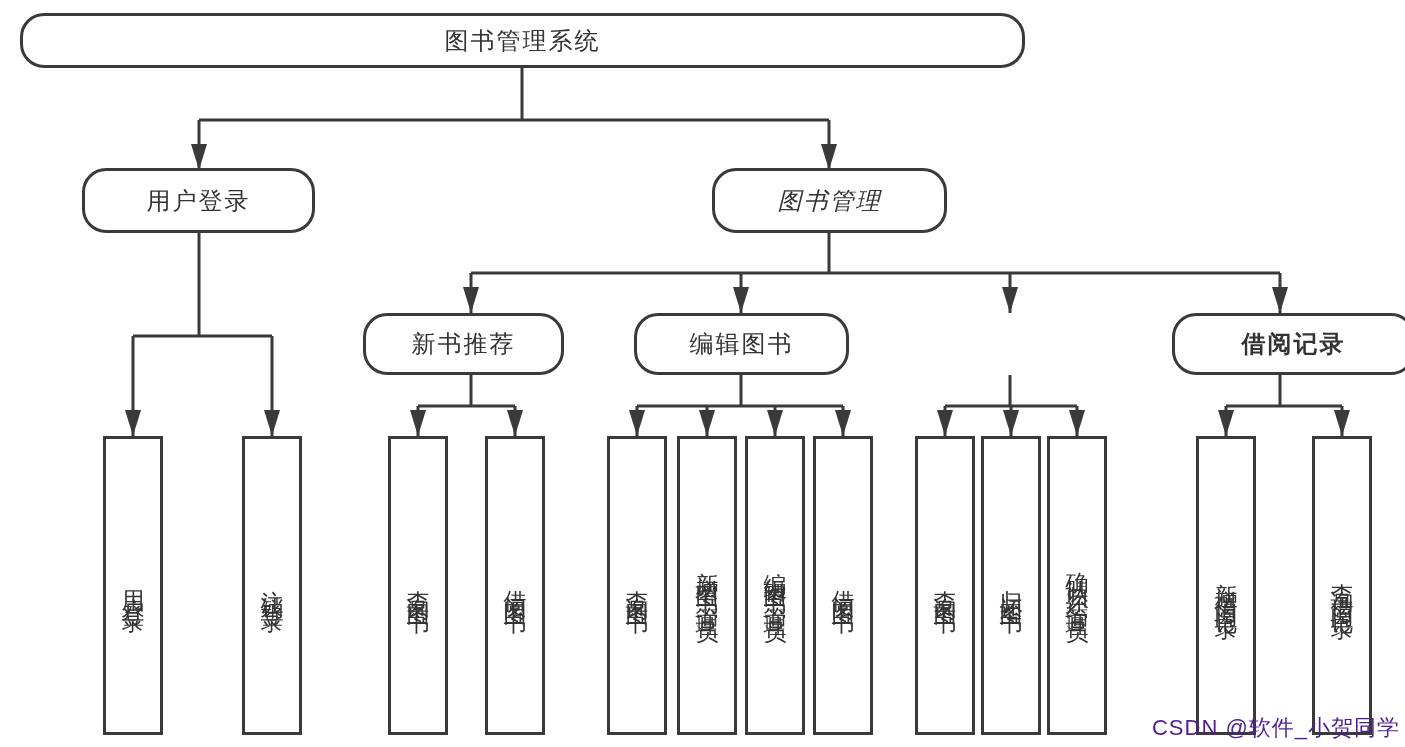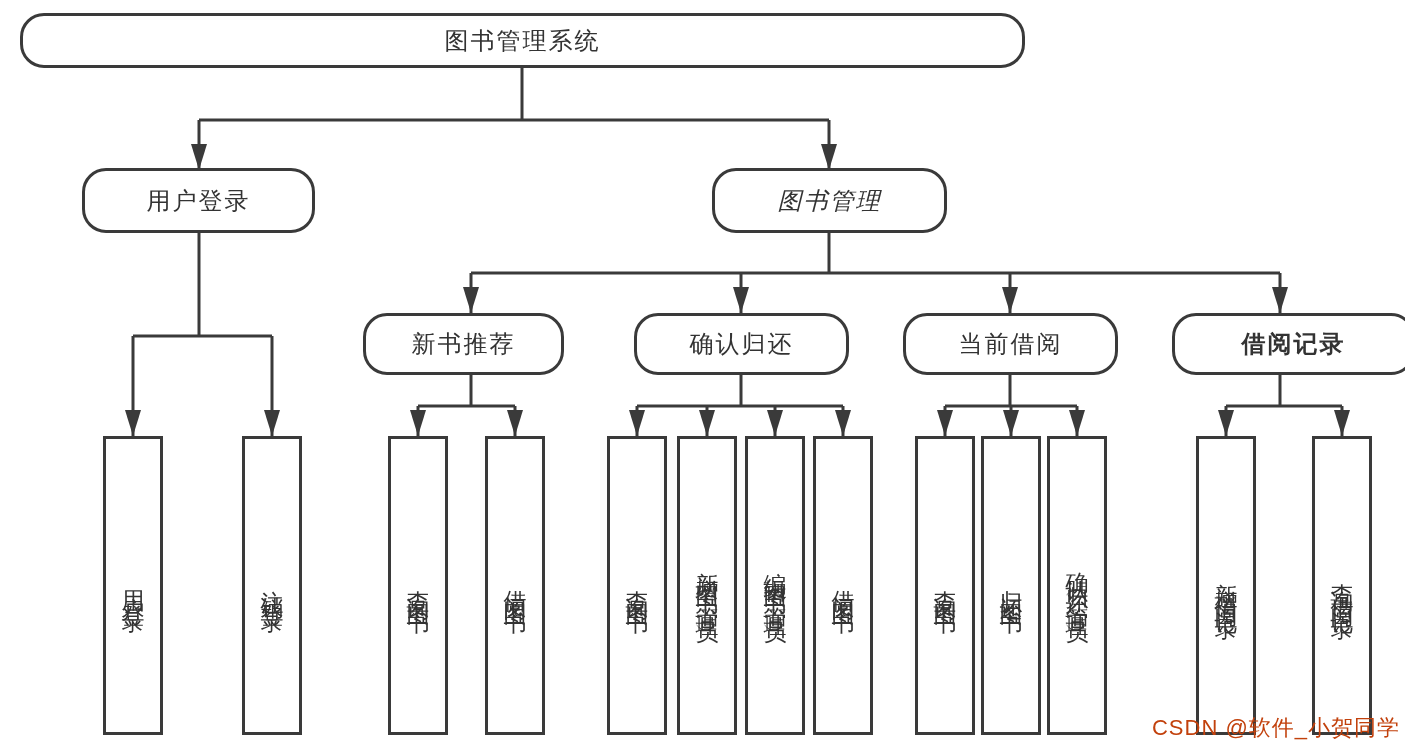--- a/index.html
+++ b/index.html
@@ -43,21 +43,21 @@
   .lf-1 {left:103px;} .lf-2 {left:242px;}
   .lf-3 {left:388px;} .lf-4 {left:485px;}
   .lf-5 {left:607px;} .lf-6 {left:677px;}
   .lf-7 {left:745px;} .lf-8 {left:813px;}
   .lf-9 {left:915px;} .lf-10{left:981px;}
   .lf-11{left:1047px;} .lf-12{left:1196px;} .lf-13{left:1312px;}
   .watermark{
     position:absolute;
     right:5px;bottom:4px;
     font-size:22px;
-    color:#c2410c;
+    color:#4c1d95;
     letter-spacing:1px;
     z-index:5;
     white-space:nowrap;
   }
 </style>
 </head>
 <body>
 
 <div class="canvas">
 
@@ -100,22 +100,21 @@
       <path d="M1334,410 h16 l-8,26 z"></path>
     </g>
   </svg>
 
   <div class="node hbox n-root">图书管理系统</div>
 
   <div class="node hbox n-login">用户登录</div>
   <div class="node hbox n-mgmt">图书管理</div>
 
   <div class="node hbox n-rec">新书推荐</div>
-  <div class="node hbox n-bor">确认归还</div>
-  <div class="node hbox n-cur">当前借阅</div>
+  <div class="node hbox n-bor">编辑图书</div>
   <div class="node hbox n-recs">借阅记录</div>
 
   <div class="node vbox leaf lf-1">用户登录</div>
   <div class="node vbox leaf lf-2">注销登录</div>
 
   <div class="node vbox leaf lf-3">查询图书</div>
   <div class="node vbox leaf lf-4">借阅图书</div>
 
   <div class="node vbox leaf lf-5">查询图书</div>
   <div class="node vbox leaf lf-6">新增图书（管理员）</div>

